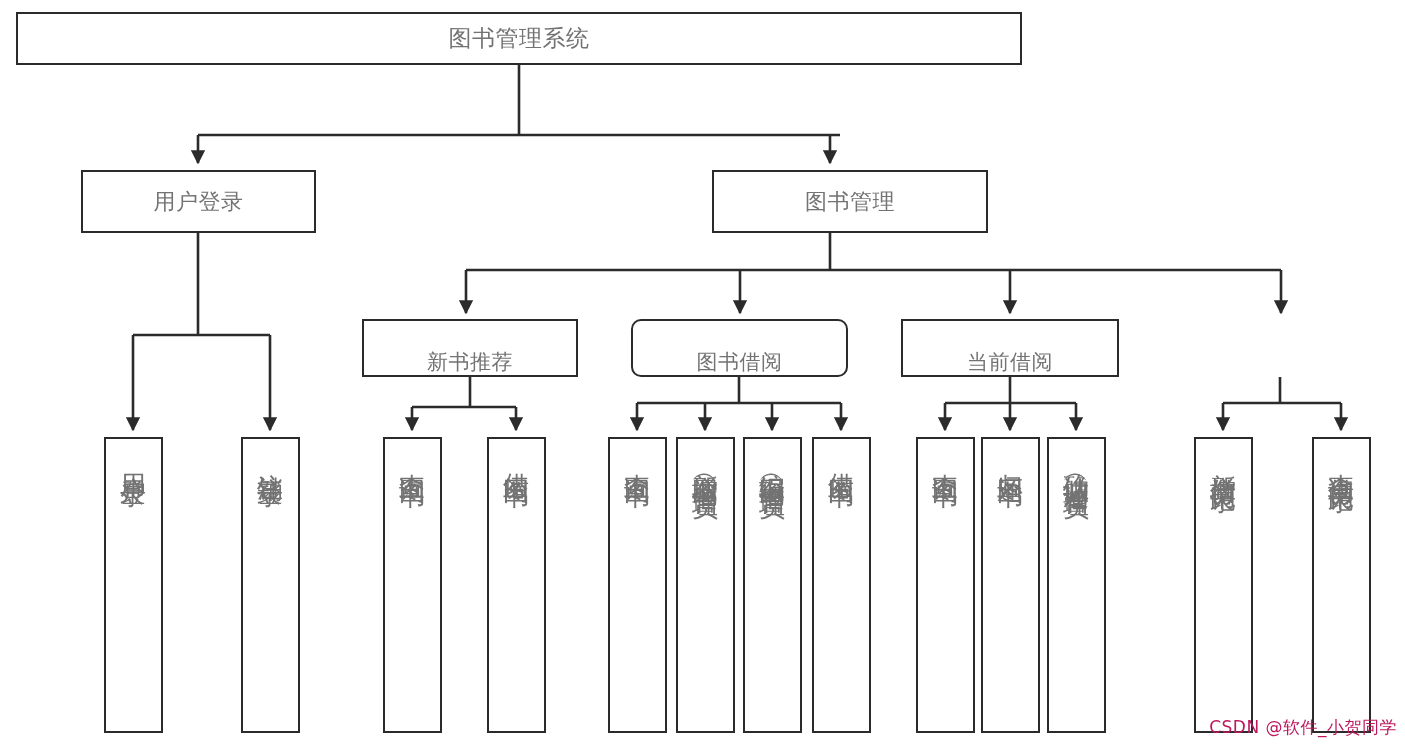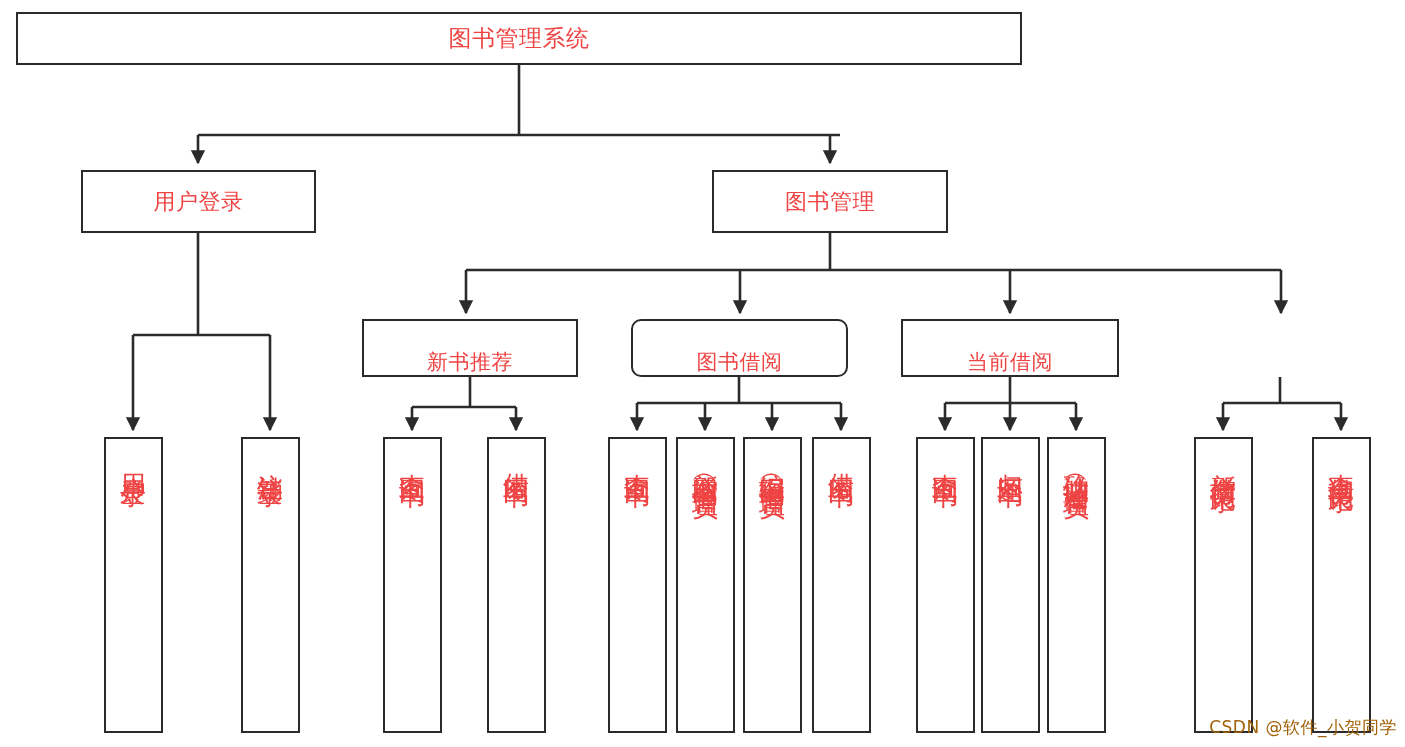--- a/index.html
+++ b/index.html
@@ -27,21 +27,21 @@
     pointer-events: none;
   }
   .node {
     position: absolute;
     box-sizing: border-box;
     background: #ffffff;
     border: 2px solid #2b2b2b;
     display: flex;
     align-items: center;
     justify-content: center;
-    color: #ef4444;
+    color: #737373;
   }
   .node .label {
     text-align: center;
     line-height: 1.05;
     letter-spacing: 0.5px;
   }
   .node.root .label { font-size: 23px; }
   .node.level2 .label { font-size: 22px; }
   .node.level3 .label { font-size: 21px; margin-top: 28px; }
   
@@ -56,21 +56,21 @@
     font-size: 26px;
     line-height: 1.0;
     letter-spacing: 3px;
     white-space: nowrap;
   }
   .watermark {
     position: absolute;
     right: 8px;
     bottom: 8px;
     font-size: 17px;
-    color: #a16207;
+    color: #be185d;
     letter-spacing: 0.5px;
     white-space: nowrap;
     user-select: none;
   }
 </style>
 </head>
 <body>
 
 <div id="canvas">
 
@@ -125,21 +125,21 @@
   </svg>
 
   <div class="node root" style="left:16px; top:12px; width:1006px; height:53px;">
     <span class="label">图书管理系统</span>
   </div>
 
   <div class="node level2" style="left:81px; top:170px; width:235px; height:63px;">
     <span class="label">用户登录</span>
   </div>
 
-  <div class="node level2" style="left:712px; top:170px; width:236px; height:63px;">
+  <div class="node level2" style="left:712px; top:170px; width:276px; height:63px;">
     <span class="label">图书管理</span>
   </div>
 
   <div class="node level3" style="left:362px; top:319px; width:216px; height:58px;">
     <span class="label">新书推荐</span>
   </div>
 
   <div class="node level3" style="left:631px; top:319px; width:217px; height:58px;border-radius:10px;">
     <span class="label">图书借阅</span>
   </div>

